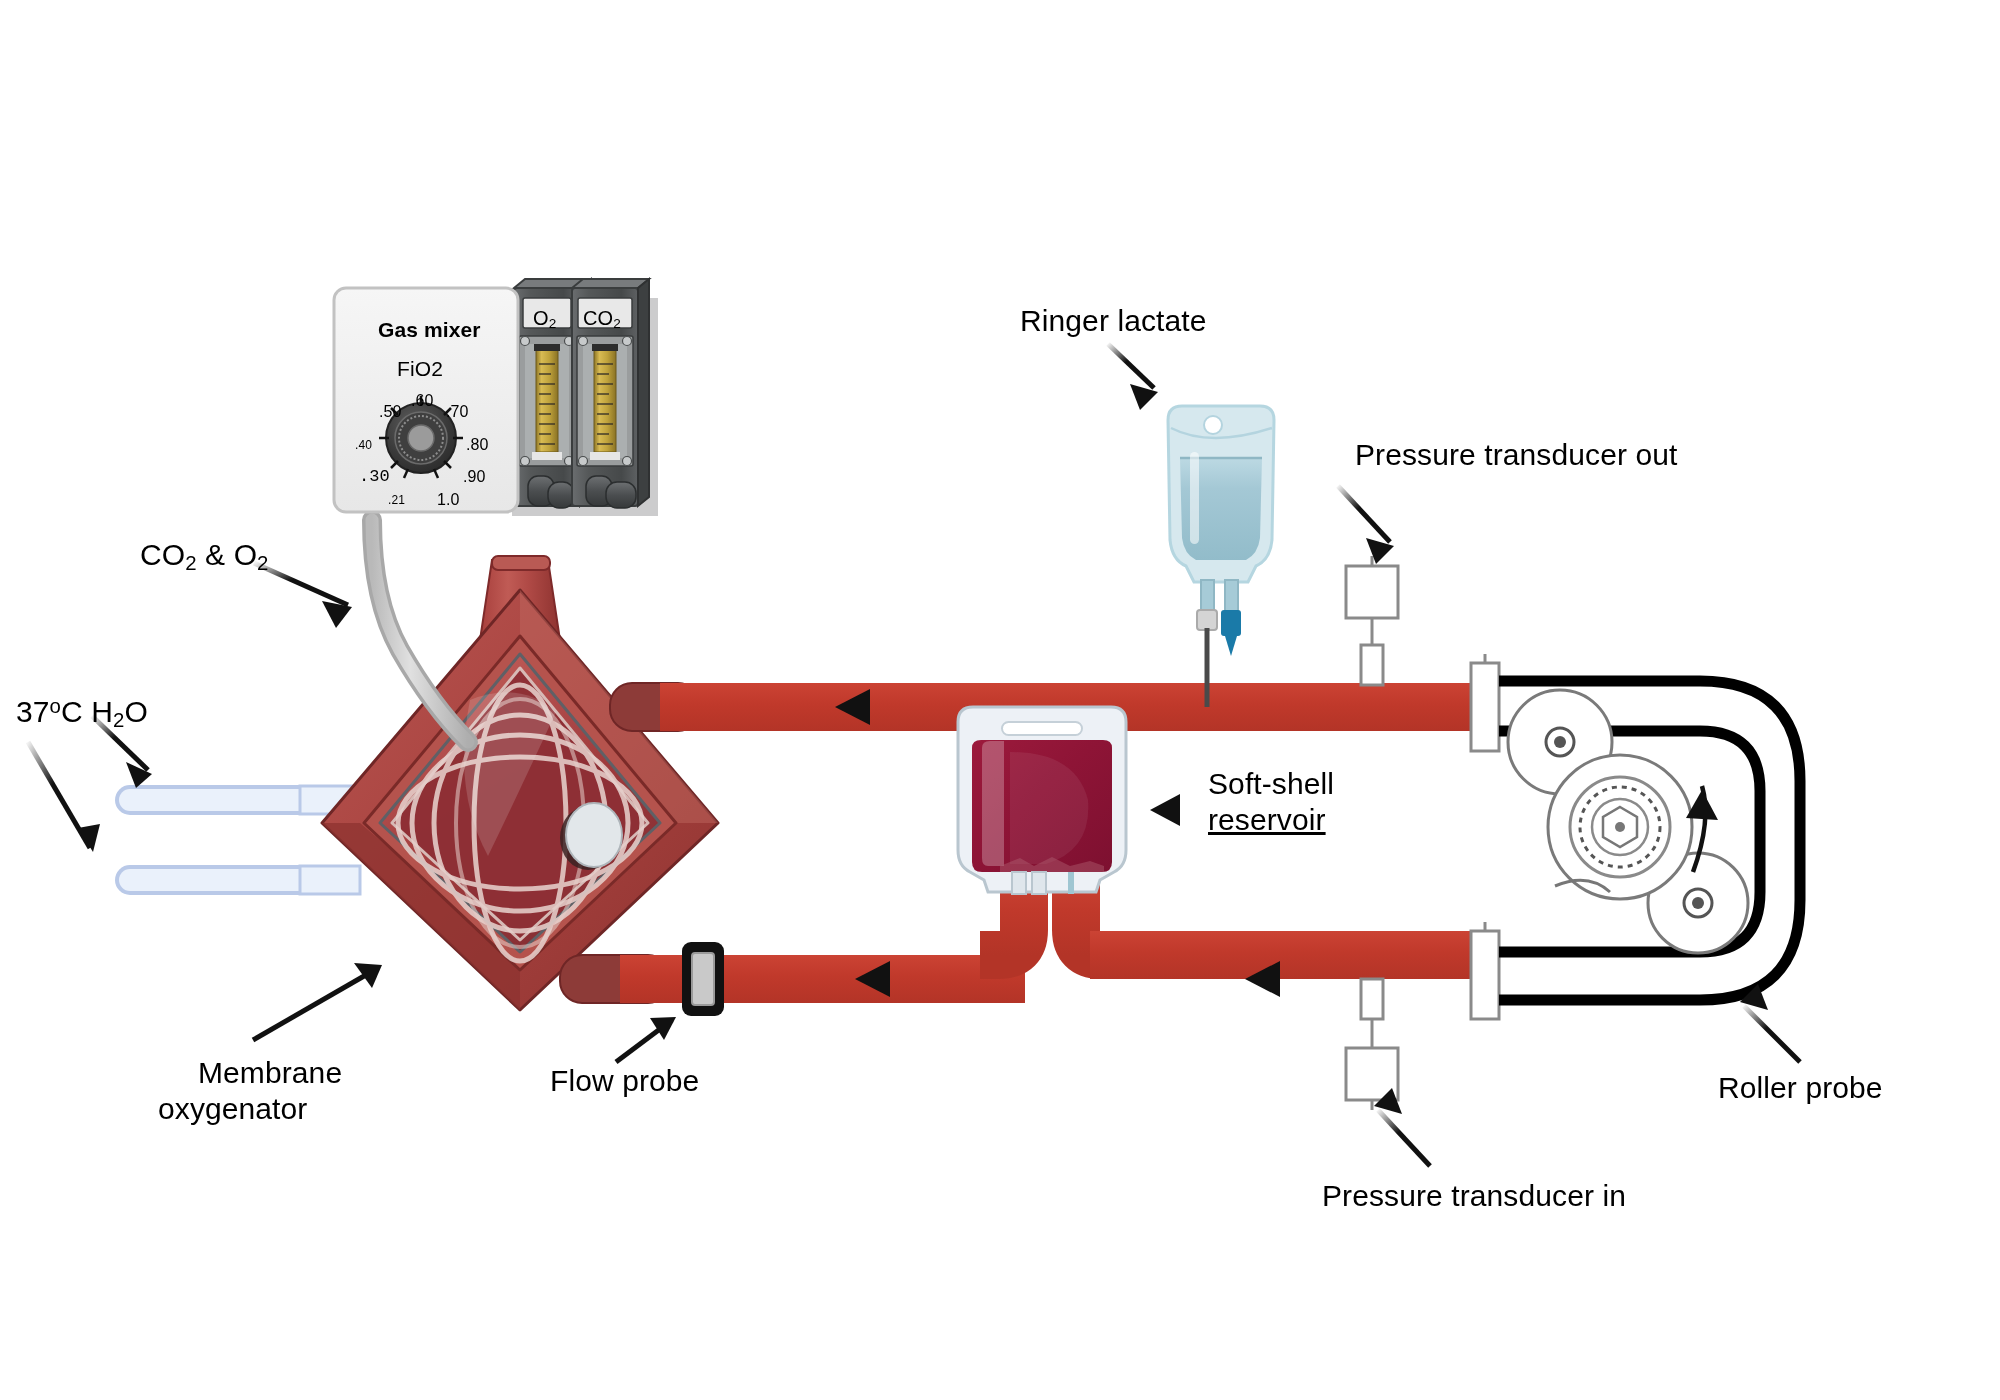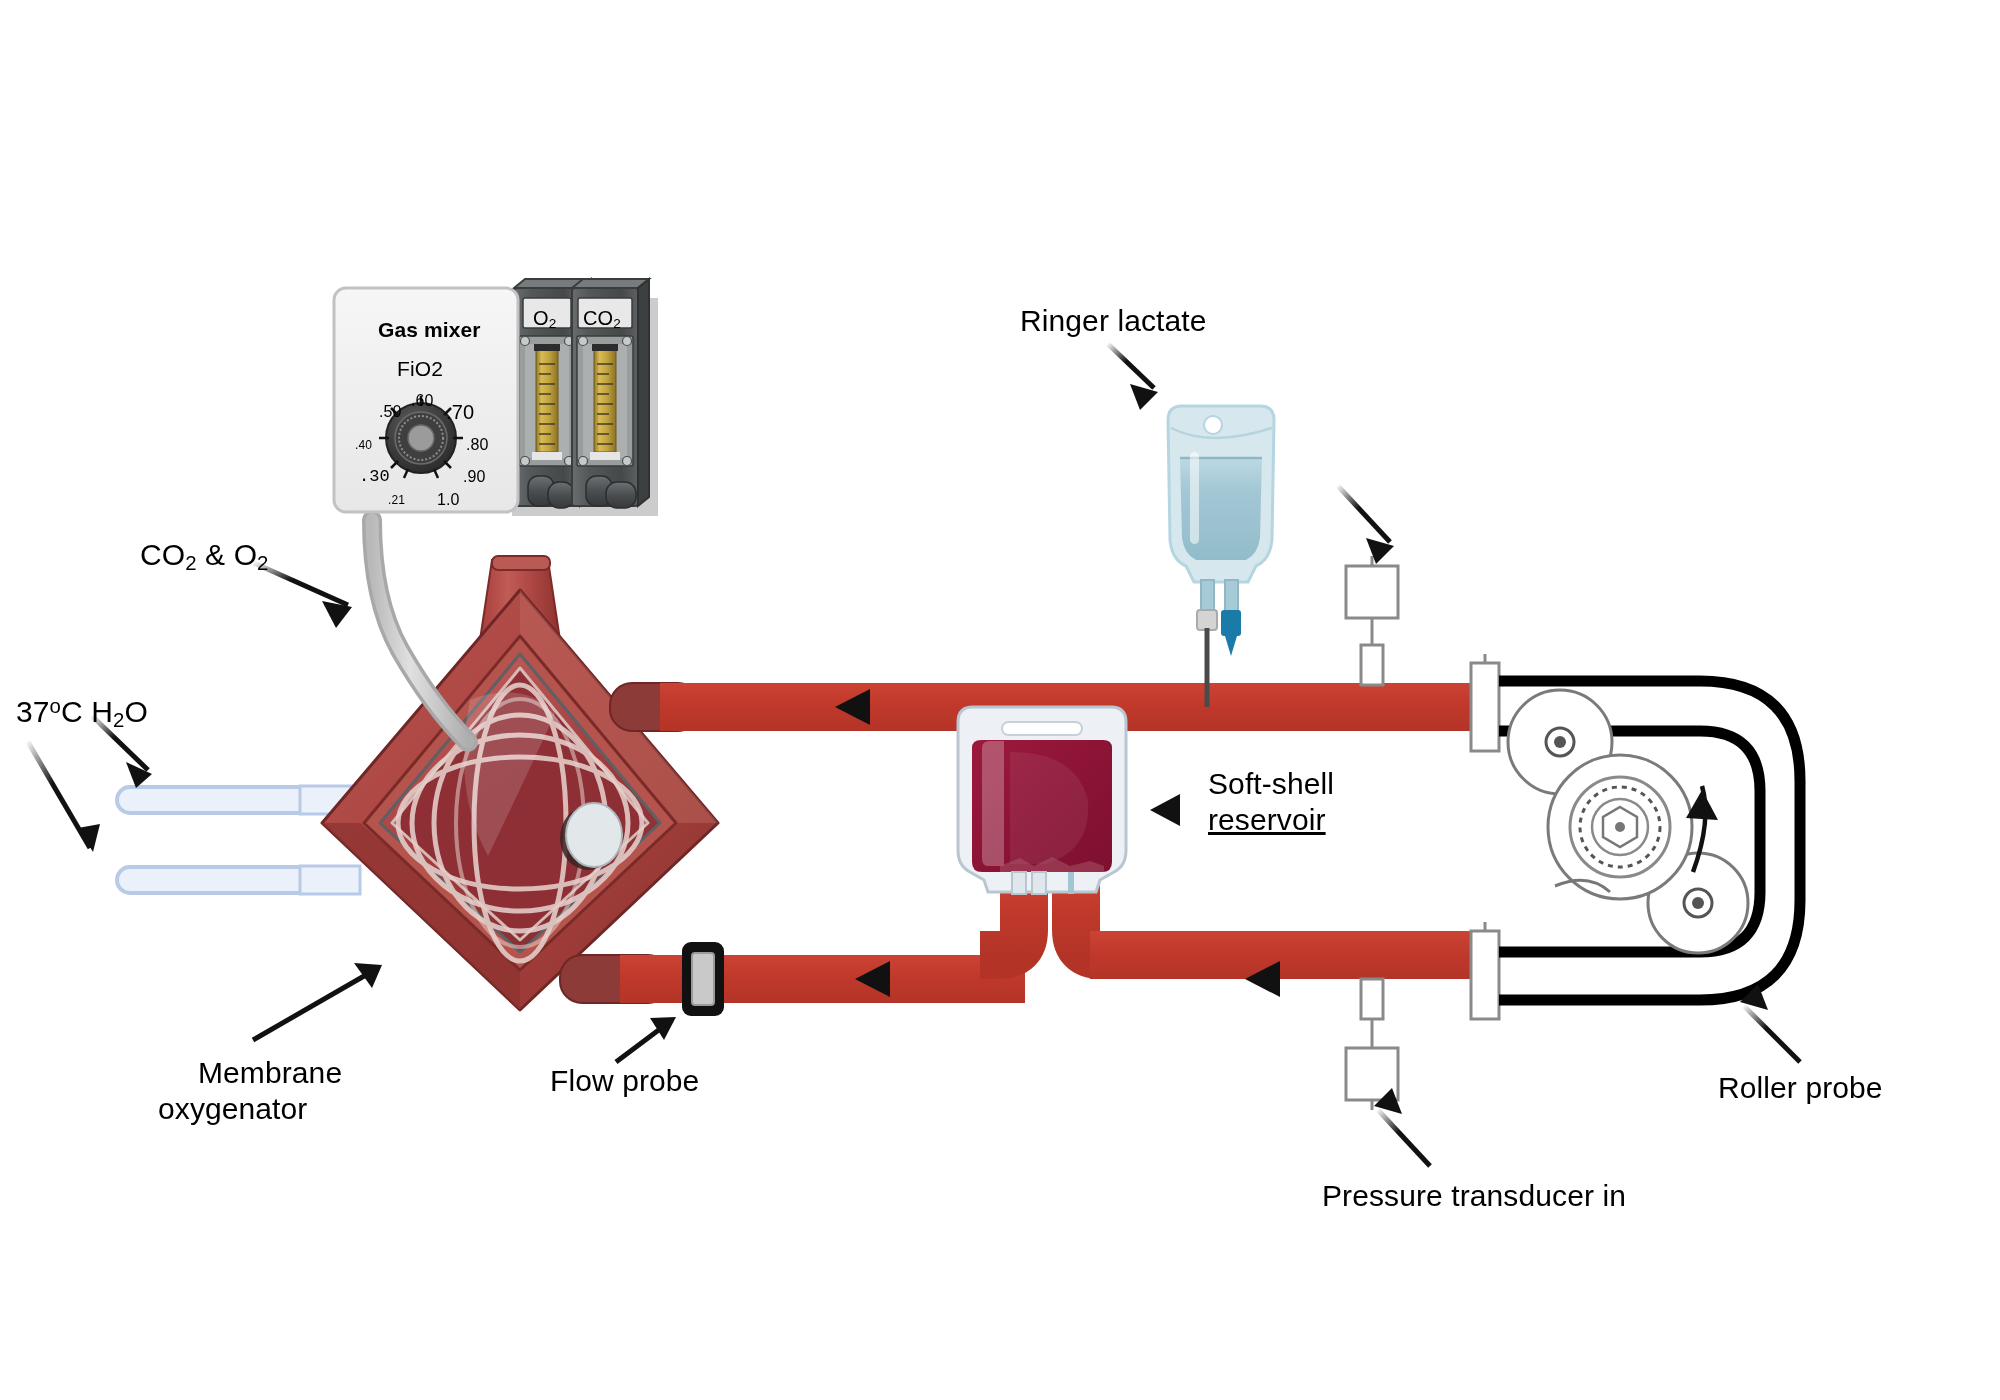--- a/index.html
+++ b/index.html
@@ -435,21 +435,21 @@
       <line x1="1800" y1="1062" x2="1744" y2="1006" stroke="url(#annGrad1)" stroke-width="5"></line>
       <polygon points="1740,1002 1768,1010 1758,984" fill="#111111"></polygon>
     </g>
   </svg>
 
   <div class="lbl" style="left:378px; top:312px; font-size:21px; font-weight:bold;">Gas mixer</div>
   <div class="lbl" style="left:397px; top:351px; font-size:21px;">FiO2</div>
 
   <div class="lbl" style="left:379px; top:394px; font-size:16px;">.50</div>
   <div class="lbl" style="left:411px; top:383px; font-size:16px;">.60</div>
-  <div class="lbl" style="left:446px; top:394px; font-size:20px;text-align:right;">.70</div>
+  <div class="lbl" style="left:446px; top:394px; font-size:16px;text-align:right;">.70</div>
   <div class="lbl" style="left:355px; top:427px; font-size:12px;">.40</div>
   <div class="lbl" style="left:466px; top:427px; font-size:16px;">.80</div>
   <div class="lbl" style="left:359px; top:459px; font-size:17px;font-family:Liberation Mono, monospace;">.30</div>
   <div class="lbl" style="left:463px; top:459px; font-size:16px;">.90</div>
   <div class="lbl" style="left:388px; top:482px; font-size:12px;">.21</div>
   <div class="lbl" style="left:437px; top:482px; font-size:16px;">1.0</div>
 
   <div class="lbl" style="left:533px; top:300px; font-size:20px;"><span>O</span><sub>2</sub></div>
   <div class="lbl" style="left:583px; top:300px; font-size:20px;"><span>CO</span><sub>2</sub></div>
 
@@ -460,18 +460,19 @@
   <div class="lbl" style="left:158px; top:1055px;margin-left:40px;">Membrane</div>
   <div class="lbl" style="left:158px; top:1091px;">oxygenator</div>
 
   <div class="lbl" style="left:550px; top:1063px;">Flow probe</div>
 
   <div class="lbl" style="left:1020px; top:303px;">Ringer lactate</div>
 
   <div class="lbl" style="left:1208px; top:766px;">Soft-shell</div>
   <div class="lbl" style="left:1208px; top:802px;text-decoration:underline;">reservoir</div>
 
+  <div class="lbl" style="left:1355px; top:437px;">Pressure transducer out</div>
 
   <div class="lbl" style="left:1322px; top:1178px;">Pressure transducer in</div>
 
   <div class="lbl" style="left:1718px; top:1070px;">Roller probe</div>
 
 </div>
 
 </body></html>

